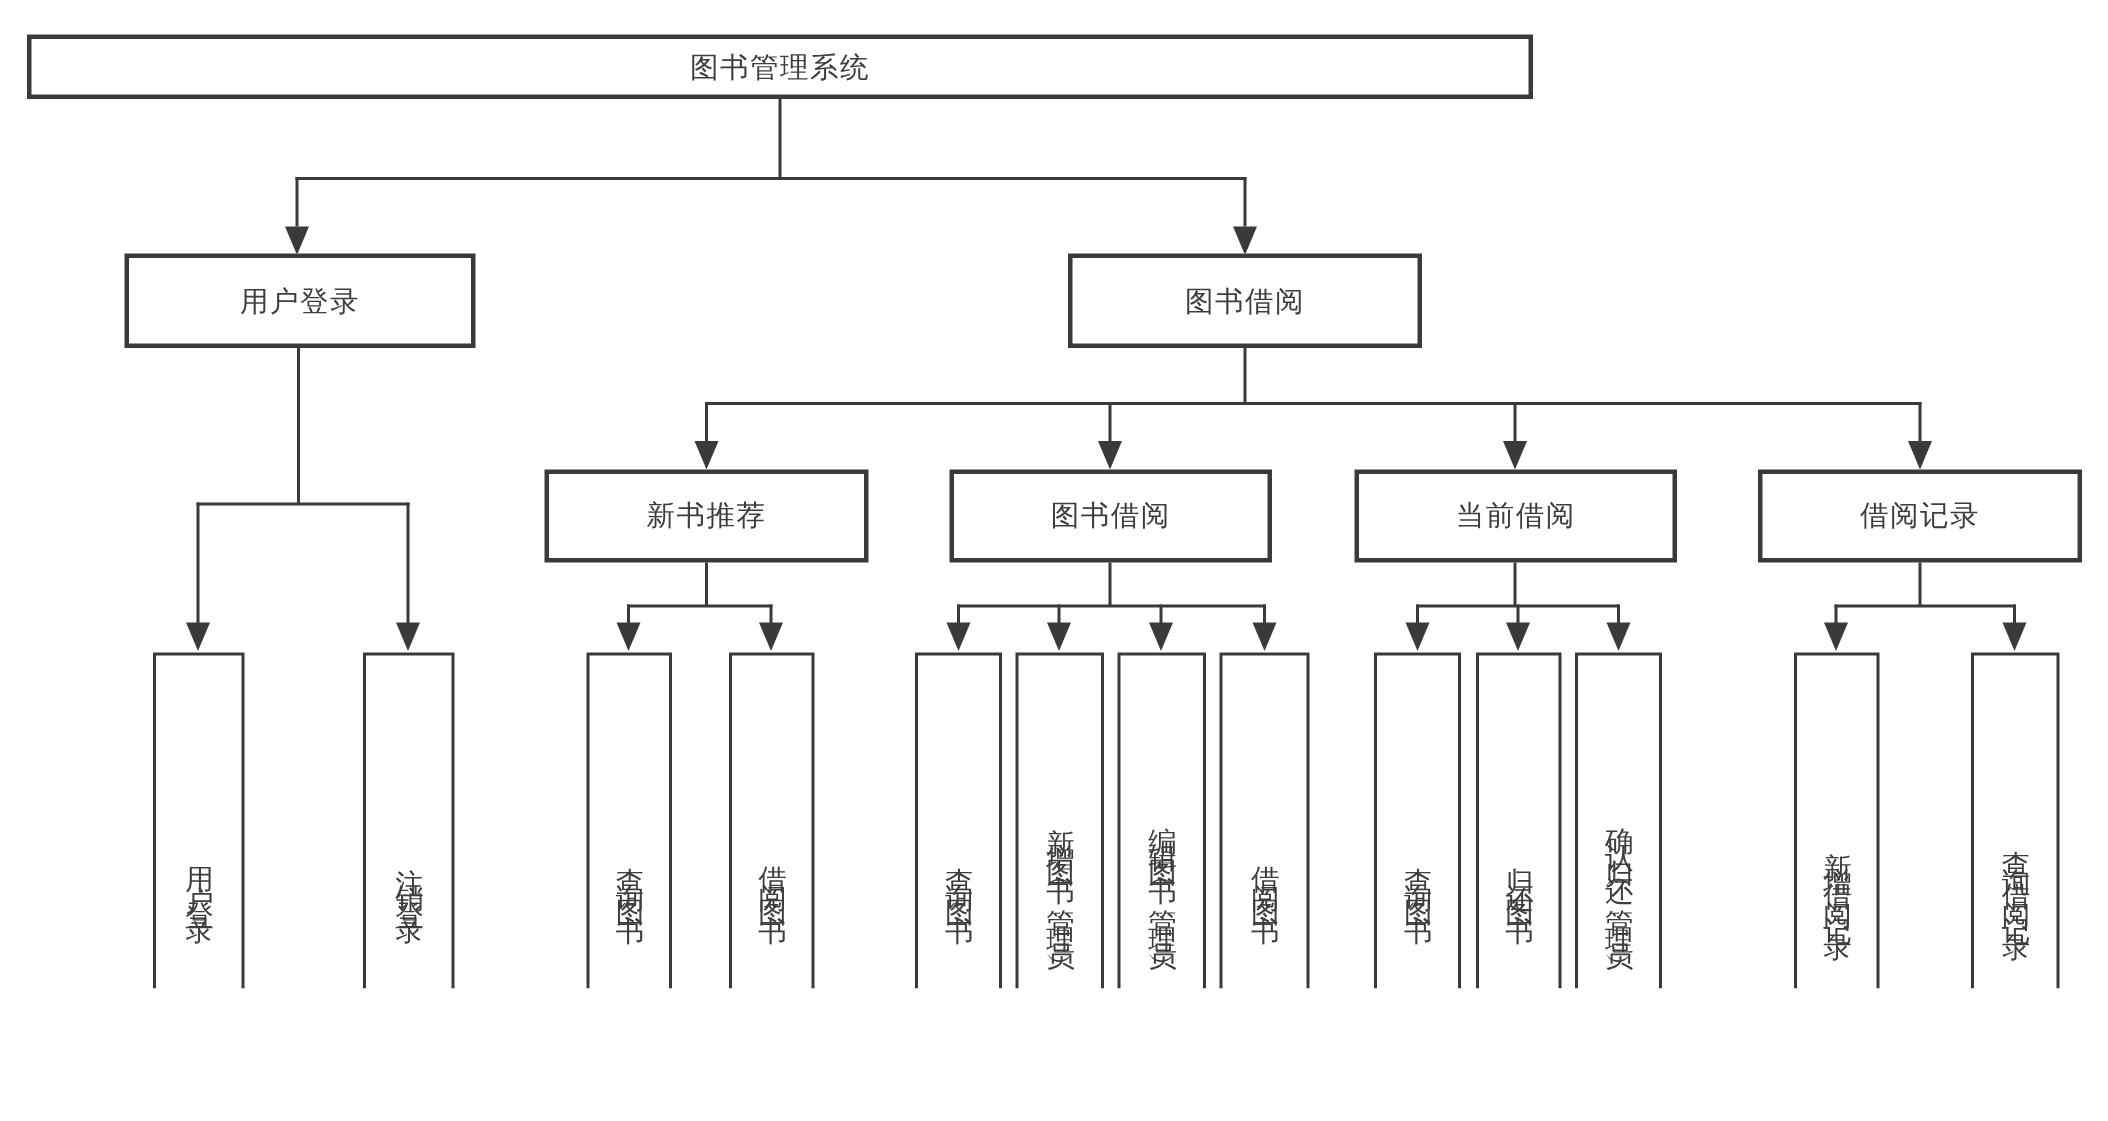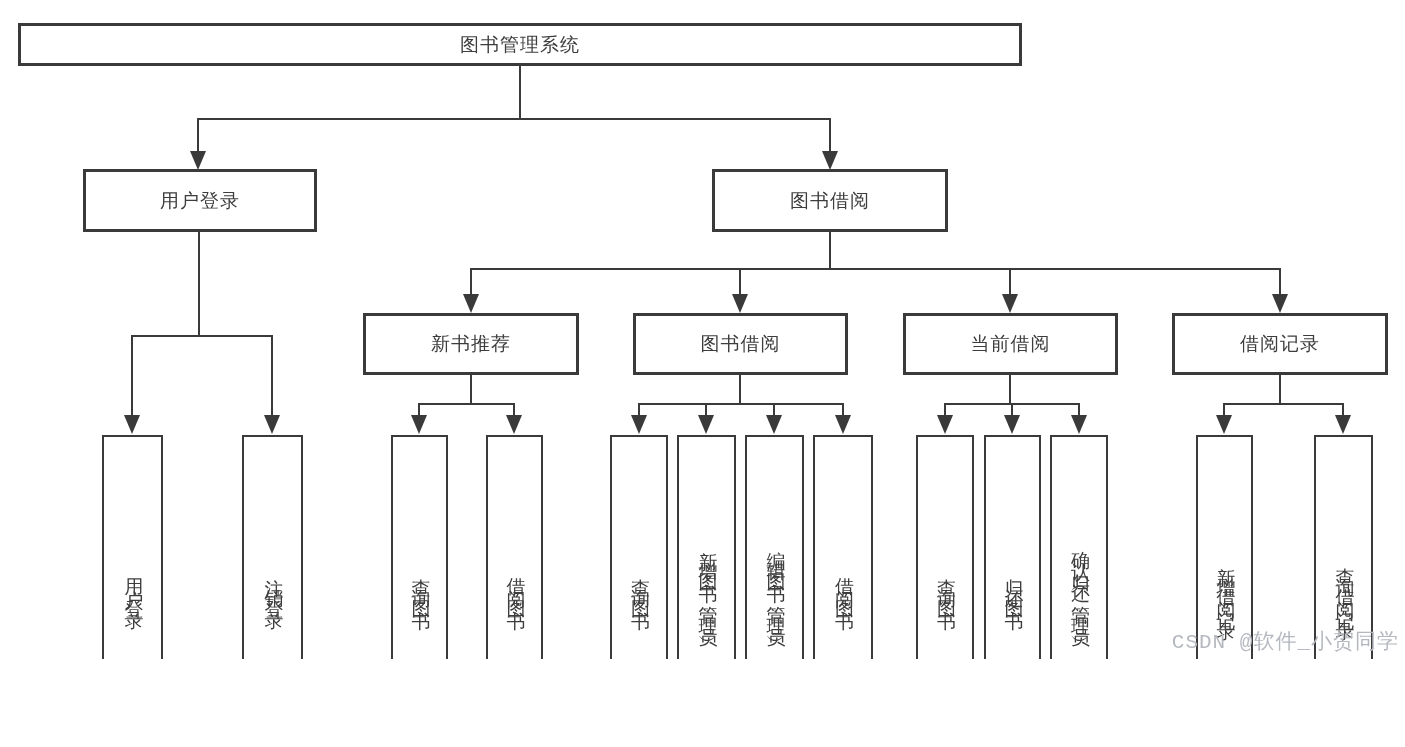--- a/index.html
+++ b/index.html
@@ -1,20 +1,20 @@
 <!DOCTYPE html>
 <html><head>
 <meta charset="utf-8">
 <style>
   html,body{margin:0;padding:0;background:#ffffff;}
   #canvas{
     position:relative;
     width:1405px;height:659px;
     background:#ffffff;
-    font-family:Liberation Mono, monospace;
+    font-family:Liberation Serif, serif;
     color:#3d3d3d;
     overflow:hidden;
   }
   .box{
     position:absolute;
     box-sizing:border-box;
     border:3px solid #3a3a3a;
     background:#ffffff;
     display:flex;
     align-items:center;
@@ -133,15 +133,14 @@
   <div class="box leaf" style="left:745px;top:435px;width:59px;height:300px">编辑图书（管理员）</div>
   <div class="box leaf" style="left:813px;top:435px;width:60px;height:300px">借阅图书</div>
 
   <div class="box leaf" style="left:916px;top:435px;width:58px;height:300px">查询图书</div>
   <div class="box leaf" style="left:984px;top:435px;width:57px;height:300px">归还图书</div>
   <div class="box leaf" style="left:1050px;top:435px;width:58px;height:300px">确认归还（管理员）</div>
 
   <div class="box leaf" style="left:1196px;top:435px;width:57px;height:300px">新增借阅记录</div>
   <div class="box leaf" style="left:1314px;top:435px;width:59px;height:300px">查询借阅记录</div>
 
-  <div class="watermark">CSDN @软件_小贺同学</div>
 
 </div>
 
 </body></html>

